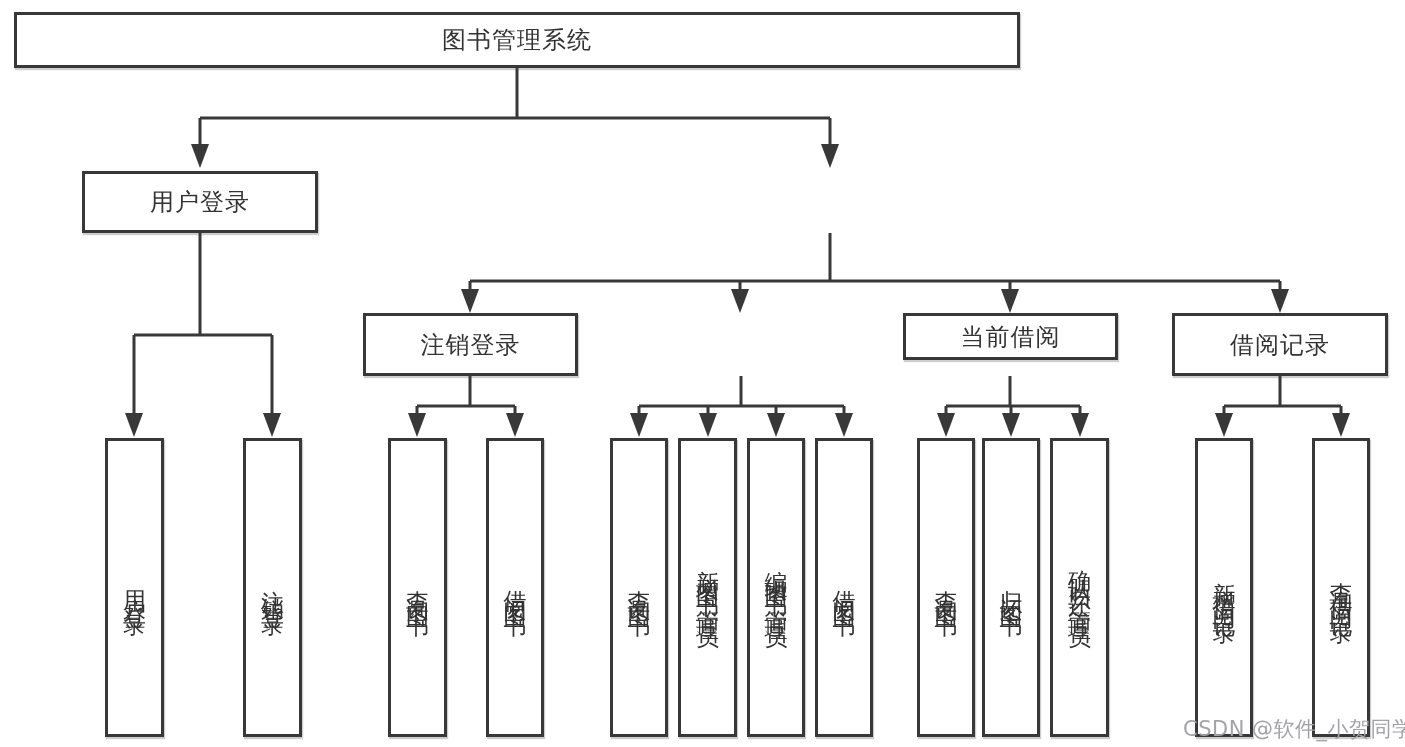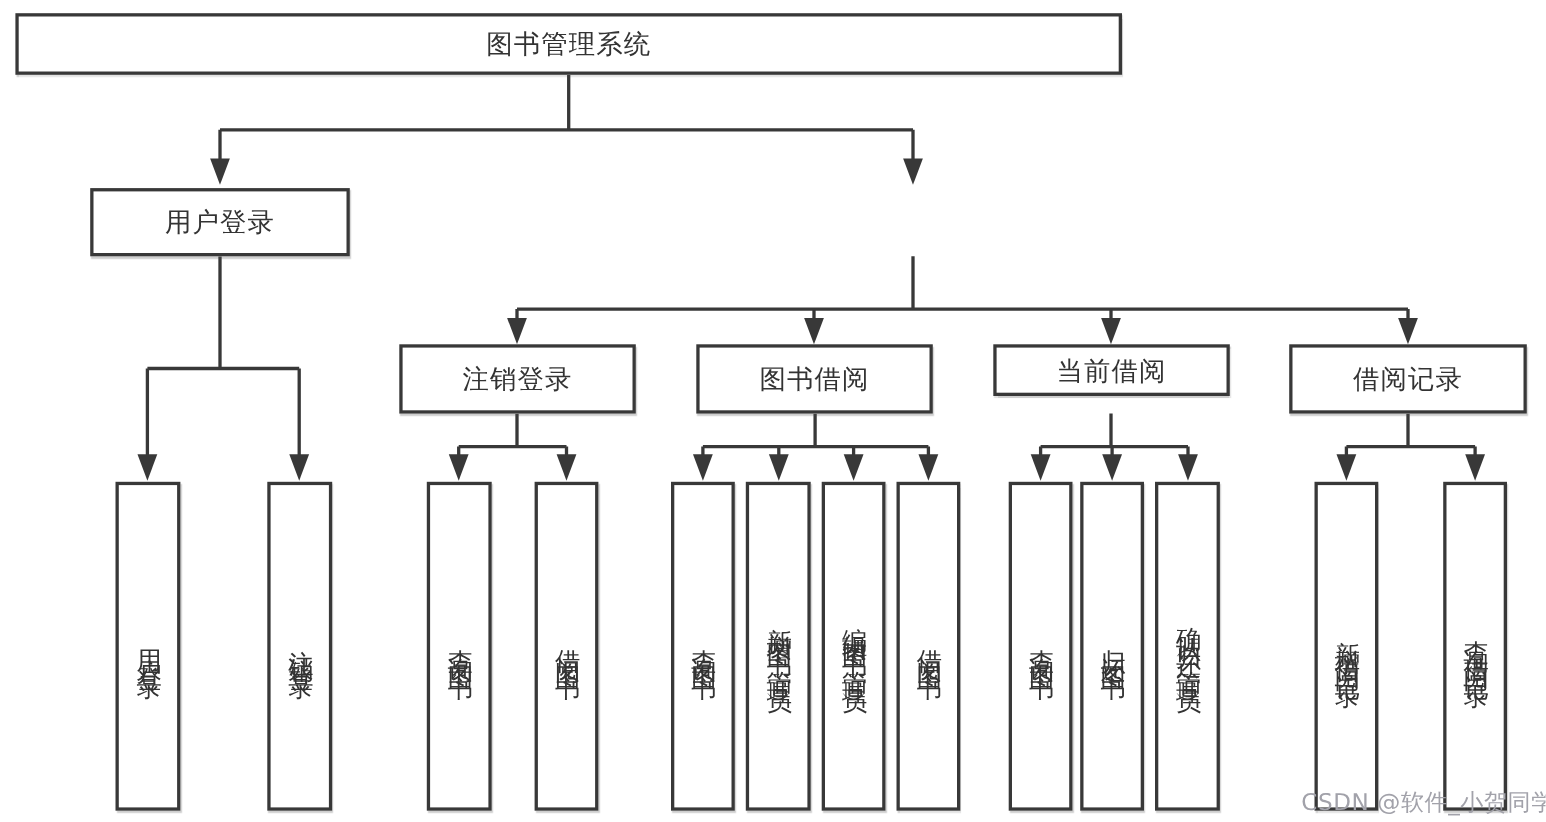--- a/index.html
+++ b/index.html
@@ -85,23 +85,20 @@
     <span>图书管理系统</span>
   </div>
 
   <div class="box h" style="left:82px;top:171px;width:236px;height:62px">
     <span>用户登录</span>
   </div>
 
   <div class="box h" style="left:363px;top:313px;width:215px;height:63px">
     <span>注销登录</span>
   </div>
-  <div class="box h" style="left:633px;top:313px;width:215px;height:63px">
-    <span>图书借阅</span>
-  </div>
   <div class="box h" style="left:903px;top:313px;width:215px;height:47px">
     <span>当前借阅</span>
   </div>
   <div class="box h" style="left:1172px;top:313px;width:216px;height:63px">
     <span>借阅记录</span>
   </div>
 
   <div class="box leaf" style="left:105px;top:438px;width:59px;height:299px">
     <span>用户登录</span>
   </div>

